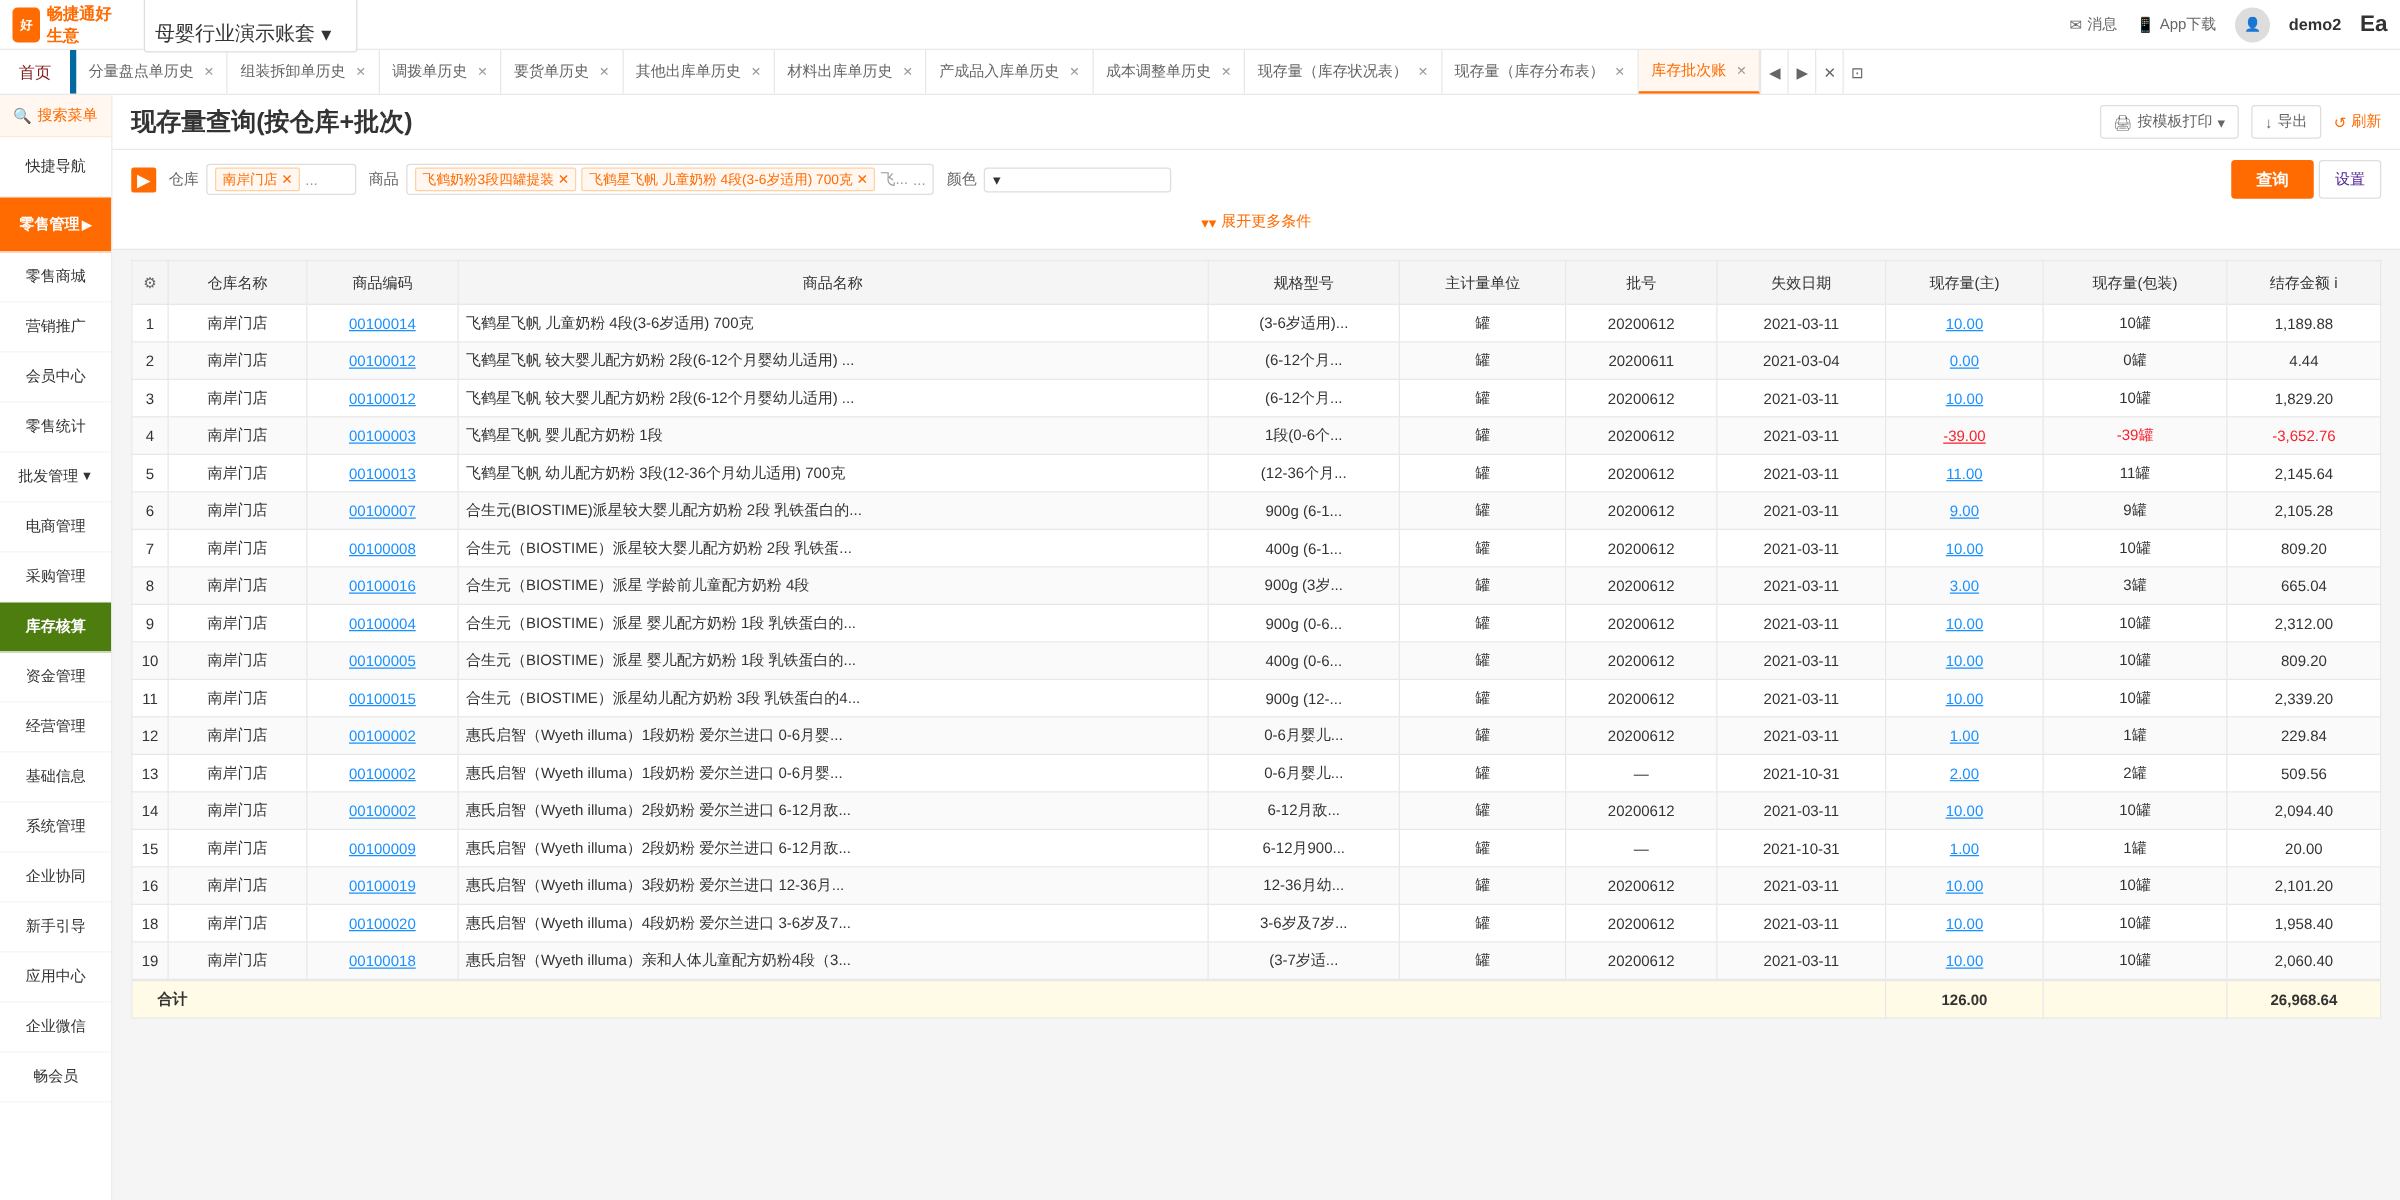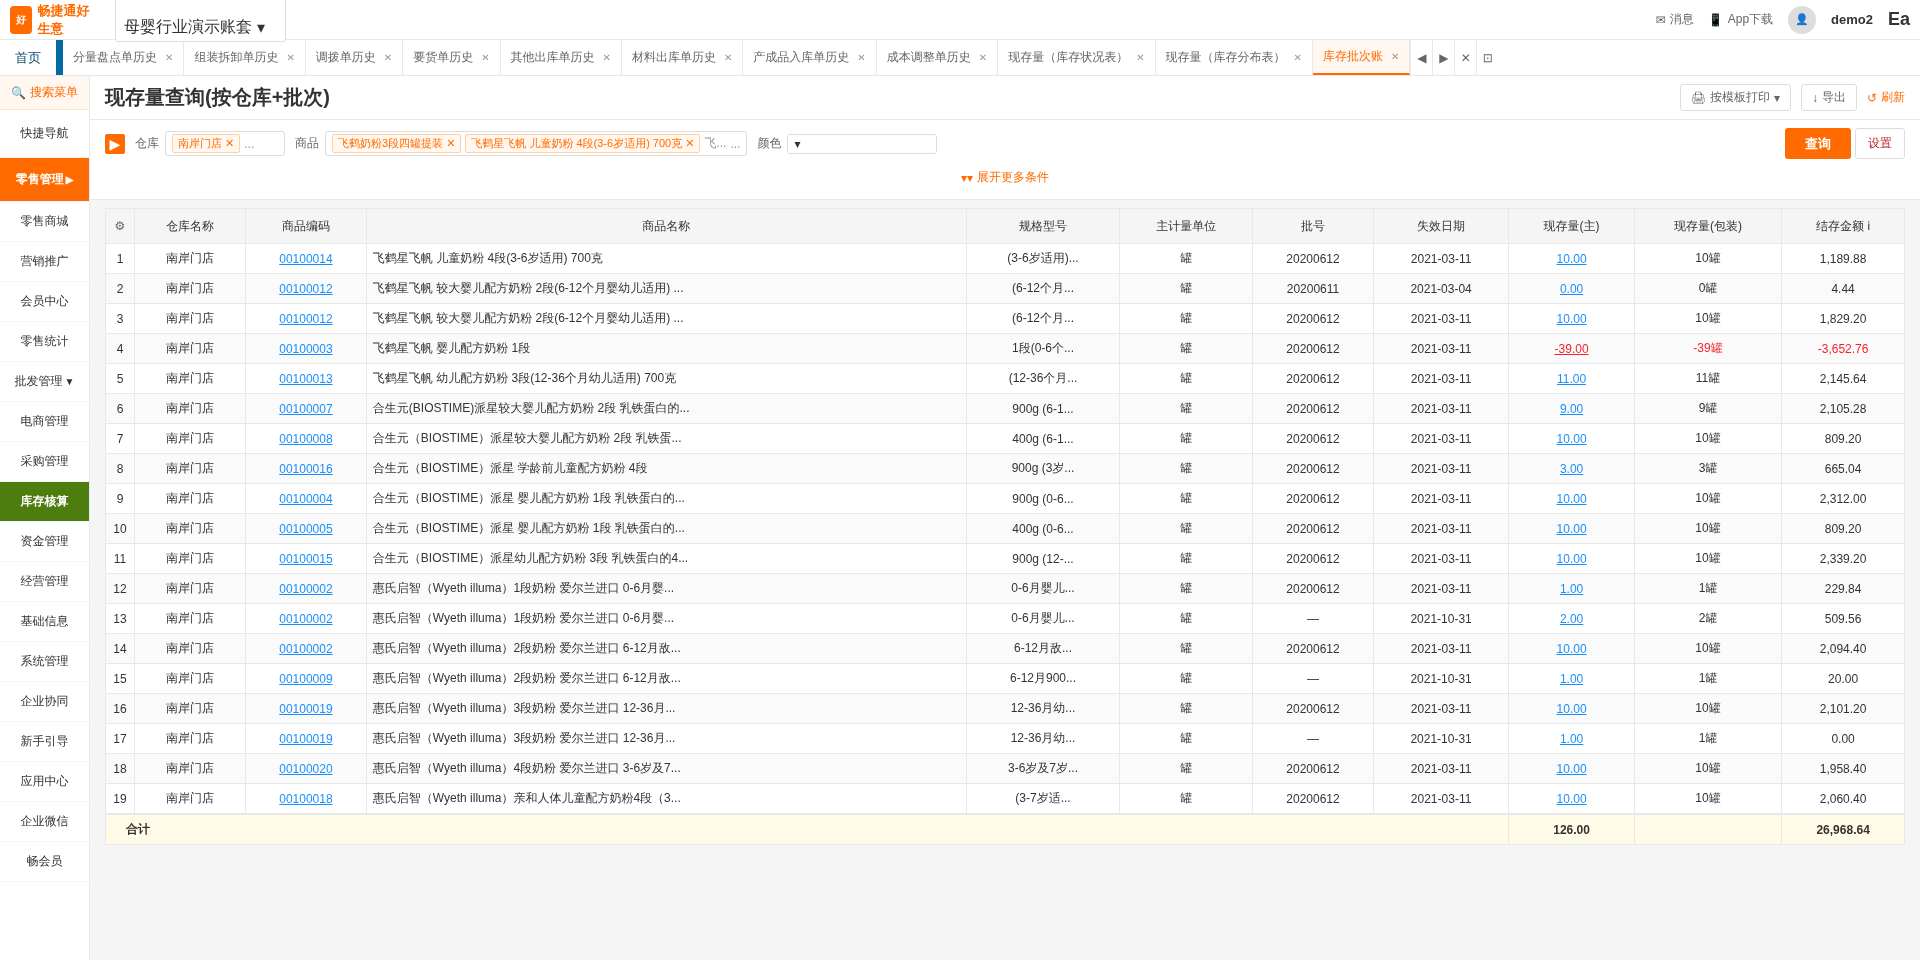--- a/index.html
+++ b/index.html
@@ -12,21 +12,21 @@
     .logo-icon span { color: #fff; font-size: 10px; }
     .industry-select { border: 1px solid #ddd; border-radius: 3px; padding: 19px 20px 3px 8px; font-size: 16px; color: #333; background: #fff; cursor: pointer; position: relative; display: flex; align-items: center; gap: 5px; }
     .top-spacer { flex: 1; }
     .top-actions { display: flex; align-items: center; gap: 15px; }
     .top-action-item { display: flex; align-items: center; gap: 4px; color: #666; cursor: pointer; font-size: 12px; }
     .avatar { width: 28px; height: 28px; border-radius: 50%; background: #ddd; display: flex; align-items: center; justify-content: center; font-size: 11px; color: #666; }
     .user-name { font-size: 13px; color: #333; font-weight: bold; }
 
     
     .tab-bar { background: #fff; border-bottom: 1px solid #e8e8e8; display: flex; align-items: center; height: 36px; overflow: hidden; flex-shrink: 0; }
-    .tab-home { padding: 0 15px; height: 100%; display: flex; align-items: center; color: #0c4a6e; font-size: 13px; border-right: 7px solid #0369a1; cursor: pointer; flex-shrink: 0; }
+    .tab-home { padding: 0 15px; height: 100%; display: flex; align-items: center; color: #7f1d1d; font-size: 13px; border-right: 5px solid #0369a1; cursor: pointer; flex-shrink: 0; }
     .tab-item { padding: 0 10px; height: 100%; display: flex; align-items: center; gap: 5px; font-size: 12px; color: #666; border-right: 1px solid #e8e8e8; cursor: pointer; white-space: nowrap; flex-shrink: 0; }
     .tab-item.active { background: #fff7f0; color: #ff6b00; border-bottom: 2px solid #ff6b00; }
     .tab-close { color: #999; font-size: 10px; cursor: pointer; margin-left: 3px; }
     .tab-nav-btn { width: 22px; height: 100%; display: flex; align-items: center; justify-content: center; cursor: pointer; color: #666; border-left: 1px solid #e8e8e8; flex-shrink: 0; }
     .tab-close-all { width: 22px; height: 100%; display: flex; align-items: center; justify-content: center; cursor: pointer; color: #666; border-left: 1px solid #e8e8e8; flex-shrink: 0; }
 
     
     .main-layout { display: flex; flex: 1; overflow: hidden; }
 
     
@@ -54,21 +54,21 @@
     .filter-group { display: flex; align-items: center; gap: 6px; }
     .filter-label { color: #666; font-size: 12px; white-space: nowrap; }
     .filter-tag-container { display: flex; align-items: center; border: 1px solid #ddd; border-radius: 3px; padding: 2px 6px; min-width: 120px; background: #fff; gap: 4px; }
     .filter-tag { background: #fff7f0; border: 1px solid #ffd0a0; border-radius: 2px; padding: 1px 5px; font-size: 11px; color: #ff6b00; display: flex; align-items: center; gap: 3px; }
     .filter-tag-close { cursor: pointer; color: #ff6b00; }
     .filter-more { color: #999; font-size: 12px; cursor: pointer; }
     .filter-product-container { display: flex; align-items: center; border: 1px solid #ddd; border-radius: 3px; padding: 2px 6px; min-width: 400px; background: #fff; gap: 4px; flex-wrap: wrap; }
     .filter-color-container { display: flex; align-items: center; border: 1px solid #ddd; border-radius: 3px; padding: 2px 6px; min-width: 120px; background: #fff; position: relative; }
     .expand-more { text-align: center; padding: 5px; cursor: pointer; color: #ff6b00; font-size: 12px; display: flex; align-items: center; justify-content: center; gap: 4px; margin-top: 5px; }
     .btn-query { background: #ff6b00; color: #fff; border: none; border-radius: 3px; padding: 6px 20px; cursor: pointer; font-size: 13px; font-weight: bold; }
-    .btn-settings { border: 1px solid #ddd; border-radius: 3px; padding: 6px 12px; cursor: pointer; font-size: 12px; color: #b91c1c; background: #fff; }
+    .btn-settings { border: 1px solid #ddd; border-radius: 3px; padding: 6px 12px; cursor: pointer; font-size: 12px; color: #4c1d95; background: #fff; }
     .filter-actions { display: flex; flex-direction: row; gap: 4px; margin-left: auto; flex-shrink: 0; }
 
     
     .table-container { flex: 1; overflow: auto; padding: 8px 15px; }
     table { width: 100%; border-collapse: collapse; background: #fff; font-size: 12px; }
     table th { background: #f5f5f5; border: 1px solid #e8e8e8; padding: 8px 6px; text-align: center; font-weight: normal; color: #333; white-space: nowrap; }
     table td { border: 1px solid #e8e8e8; padding: 6px; text-align: center; color: #333; white-space: nowrap; }
     table tr:nth-child(even) td { background: #fafafa; }
     .td-link { color: #1890ff; text-decoration: underline; cursor: pointer; }
     .td-red { color: #f5222d; }
@@ -531,33 +531,20 @@
     <td class="td-left">惠氏启智（Wyeth illuma）3段奶粉 爱尔兰进口 12-36月...</td>
     <td>12-36月幼...</td>
     <td>罐</td>
     <td>20200612</td>
     <td>2021-03-11</td>
     <td><span class="td-link">10.00</span></td>
     <td><span class="">10罐</span></td>
     <td><span class="">2,101.20</span></td>
   </tr>
             <tr>
-    <td>17</td>
-    <td>南岸门店</td>
-    <td><span class="td-link">00100019</span></td>
-    <td class="td-left">惠氏启智（Wyeth illuma）3段奶粉 爱尔兰进口 12-36月...</td>
-    <td>12-36月幼...</td>
-    <td>罐</td>
-    <td>—</td>
-    <td>2021-10-31</td>
-    <td><span class="td-link">1.00</span></td>
-    <td><span class="">1罐</span></td>
-    <td><span class="">0.00</span></td>
-  </tr>
-            <tr>
     <td>18</td>
     <td>南岸门店</td>
     <td><span class="td-link">00100020</span></td>
     <td class="td-left">惠氏启智（Wyeth illuma）4段奶粉 爱尔兰进口 3-6岁及7...</td>
     <td>3-6岁及7岁...</td>
     <td>罐</td>
     <td>20200612</td>
     <td>2021-03-11</td>
     <td><span class="td-link">10.00</span></td>
     <td><span class="">10罐</span></td>

